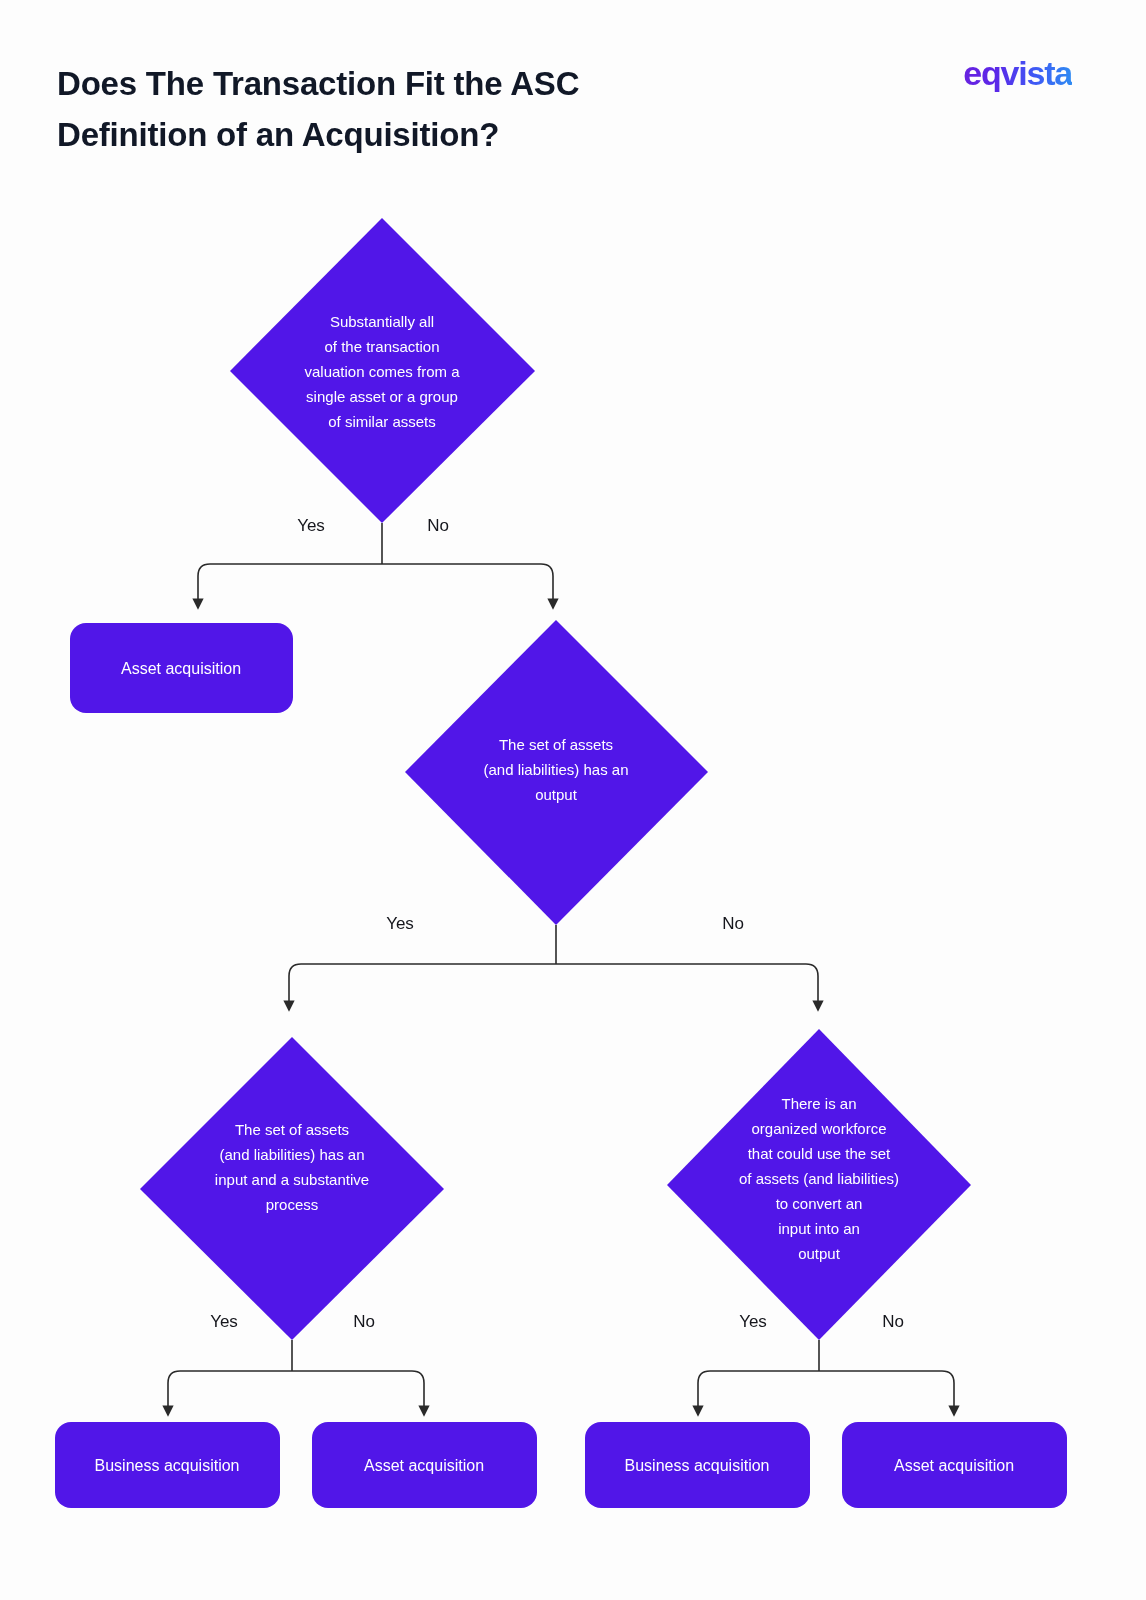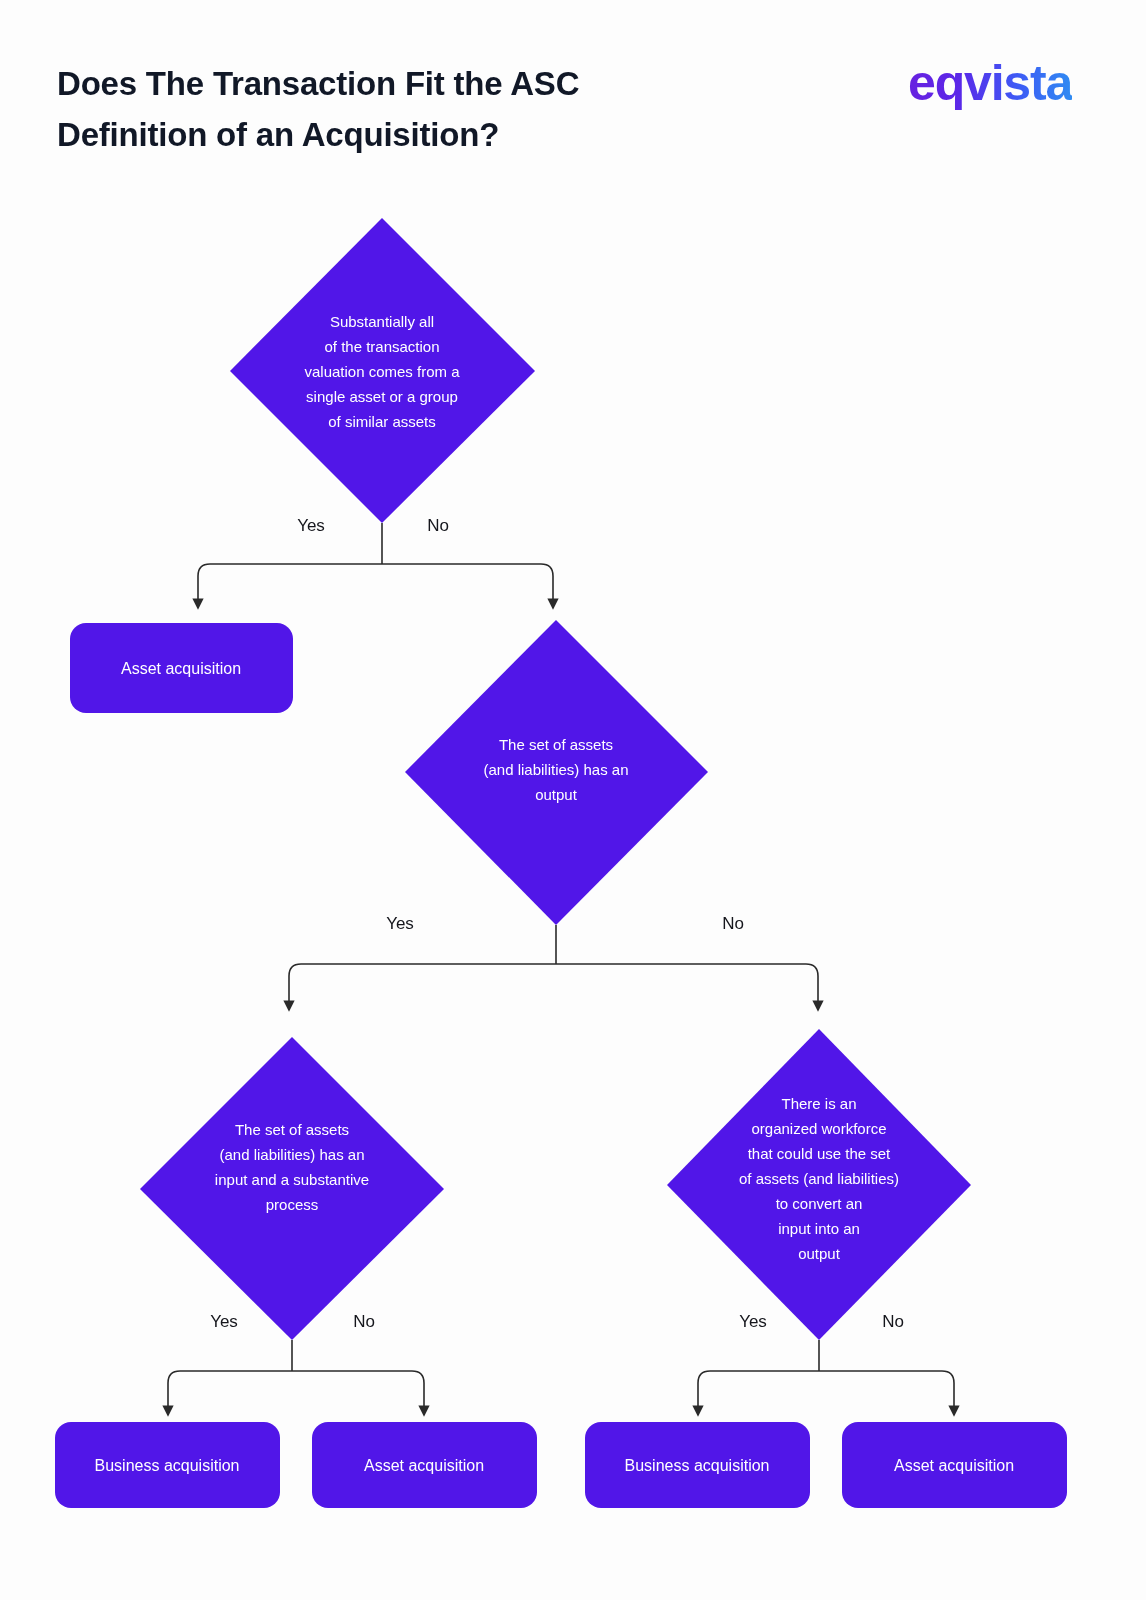--- a/index.html
+++ b/index.html
@@ -36,21 +36,21 @@
     line-height: 51px;
     font-weight: 700;
     color: #111827;
     letter-spacing: -0.2px;
     white-space: pre-line;
   }
   #brand-logo {
     position: absolute;
     right: 74px;
     top: 54px;
-    font-size: 50px;
+    font-size: 34px;
     font-weight: 700;
     letter-spacing: -1.2px;
     background: linear-gradient(90deg, #6822e0 0%, #5b27e8 30%, #3d5cf5 68%, #2f8bf2 100%);
     -webkit-background-clip: text;
     background-clip: text;
     color: transparent;
     margin-left: 16px;
     -webkit-text-fill-color: transparent;
   }
   

